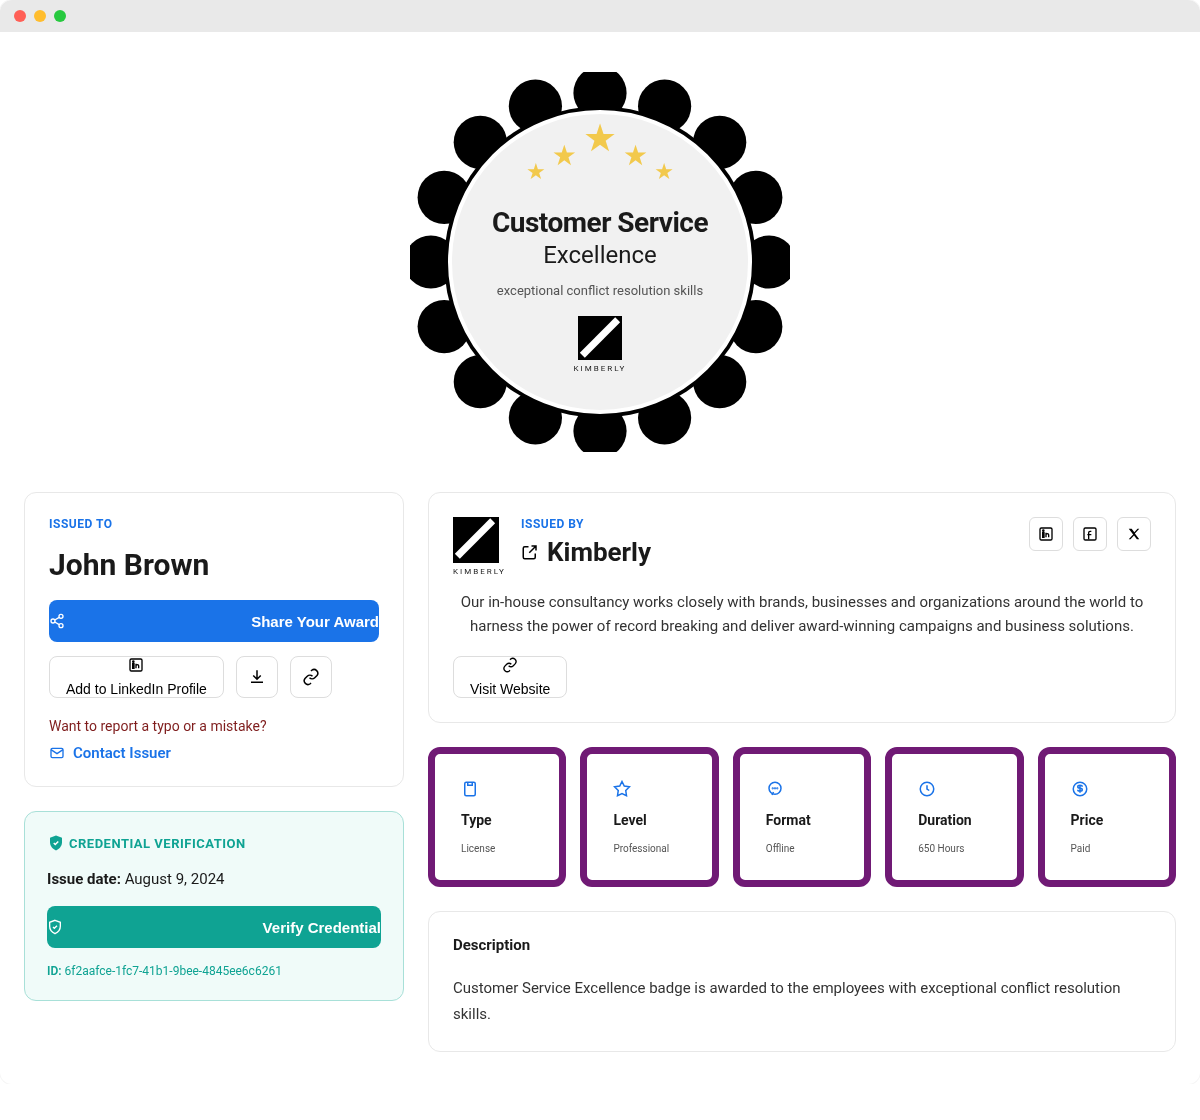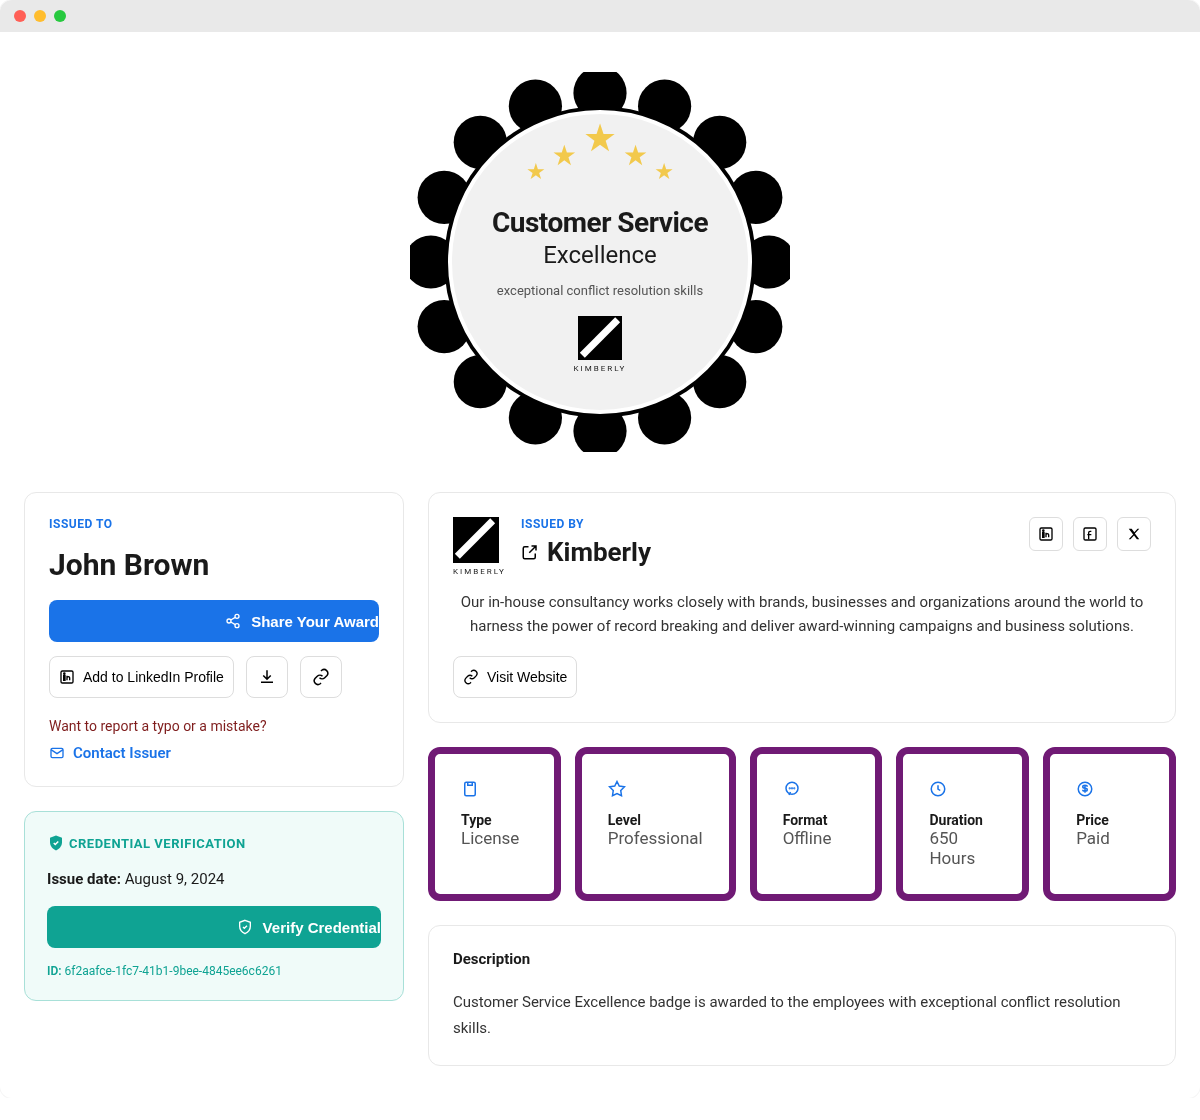--- a/index.html
+++ b/index.html
@@ -26,24 +26,24 @@
   .badge-tag { font-size: 13px; color: #555; margin-top: 14px; }
   .badge-logo { margin-top: 18px; display: flex; flex-direction: column; align-items: center; }
   .klogo { width: 44px; height: 44px; background: #000; position: relative; }
   .klogo::before { content: ""; position: absolute; width: 50px; height: 7px; background: #fff; top: 18px; left: -3px; transform: rotate(-45deg); }
   .klogo-txt { font-size: 8px; letter-spacing: 2px; margin-top: 4px; text-align: center; }
 
   .grid { display: grid; grid-template-columns: 380px 1fr; gap: 24px; padding: 0 8px; }
   .card { border: 1px solid #e8e8e8; border-radius: 12px; padding: 24px; background: #fff; }
   .label-sm { color: #1a73e8; font-size: 12px; font-weight: 700; letter-spacing: 0.5px; }
   .recipient-name { font-size: 30px; font-weight: 700; margin-top: 16px; margin-bottom: 18px; }
-  .btn { display: flex; align-items: center; justify-content: flex-end; gap: 10px; border-radius: 8px; font-size: 15px; font-weight: 600; cursor: pointer; border: none; }
+  .btn { display: flex; align-items: center; justify-content: space-between; gap: 10px; border-radius: 8px; font-size: 15px; font-weight: 600; cursor: pointer; border: none; }
   .btn-primary { background: #1a73e8; color: #fff; width: 100%; height: 42px; }
   .btn-row { display: flex; gap: 12px; margin-top: 14px; }
-  .btn-outline { background: #fff; border: 1px solid #ddd; height: 42px; padding: 0 9px; border-radius: 8px; font-size: 14px; display: flex; align-items: center; gap: 8px; cursor: pointer; font-weight: 500; }
+  .btn-outline { background: #fff; border: 1px solid #ddd; height: 42px; padding: 0 16px; border-radius: 8px; font-size: 14px; display: flex; align-items: center; gap: 8px; cursor: pointer; font-weight: 500; flex-direction: column; }
   .btn-icon { width: 42px; height: 42px; border: 1px solid #ddd; border-radius: 8px; display: flex; align-items: center; justify-content: center; cursor: pointer; background: #fff; }
   .report-txt { font-size: 14px; color: #7f1d1d; margin-top: 20px; }
   .contact-link { display: flex; align-items: center; gap: 8px; color: #1a73e8; font-size: 15px; font-weight: 600; margin-top: 10px; cursor: pointer; }
 
   .verify-card { margin-top: 24px; border: 1px solid #a8e0d8; background: #f0fbf9; border-radius: 12px; padding: 22px; }
   .verify-header { display: flex; align-items: center; gap: 4px; color: #0fa393; font-size: 13px; font-weight: 700; letter-spacing: 0.5px; }
   .issue-row { font-size: 15px; margin-top: 18px; }
   .issue-row b { font-weight: 700; }
   .btn-teal { background: #0fa393; color: #fff; width: 100%; height: 42px; margin-top: 18px; }
   .cred-id { font-size: 12px; margin-top: 16px; }
@@ -56,21 +56,21 @@
   .ext-icon { width: 18px; height: 18px; }
   .socials { margin-left: auto; display: flex; gap: 10px; }
   .social-btn { width: 34px; height: 34px; border: 1px solid #ddd; border-radius: 6px; display: flex; align-items: center; justify-content: center; cursor: pointer; background: #fff; }
   .issuer-desc { font-size: 15px; line-height: 1.6; color: #333; margin-top: 14px; text-align: center; }
   .visit-btn { margin-top: 18px; }
 
   .stats { display: grid; grid-template-columns: repeat(5, 1fr); gap: 14px; margin-top: 24px; }
   .stat { border: 7px solid #701a75; border-radius: 12px; padding: 26px; }
   .stat-icon { color: #1a73e8; width: 18px; height: 18px; margin-bottom: 14px; }
   .stat-label { font-size: 14px; font-weight: 700; }
-  .stat-val { font-size: 17px; color: #555; margin-top: 0; }
+  .stat-val { font-size: 10px; color: #555; margin-top: 15px; }
 
   .desc-card { margin-top: 24px; }
   .desc-title { font-size: 15px; font-weight: 700; margin-bottom: 22px; }
   .desc-body { font-size: 15px; line-height: 1.7; color: #333; }
 
   svg { display: block; }
 </style>
 </head>
 <body>
 

